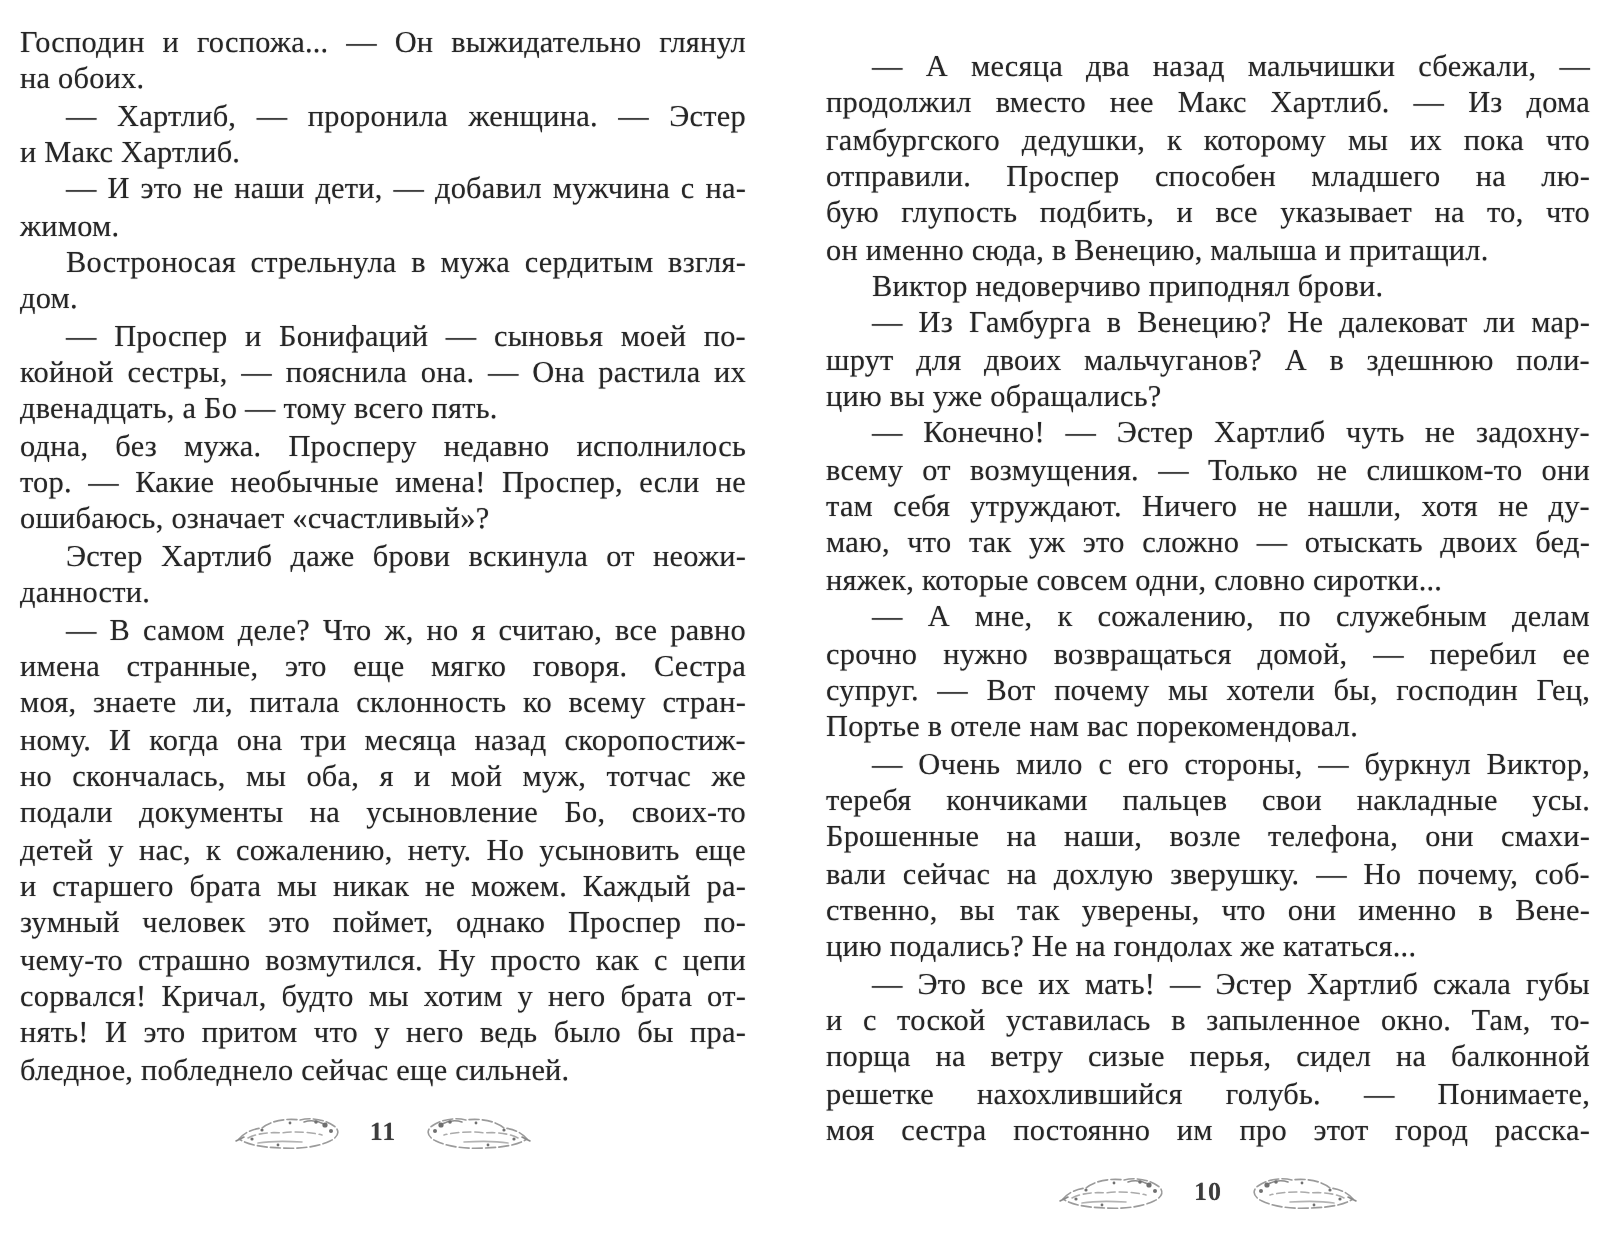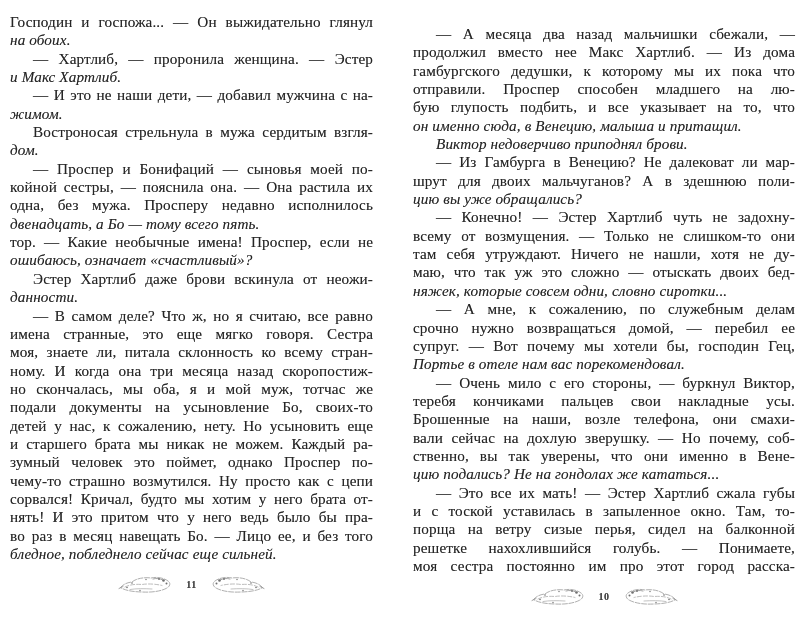--- a/index.html
+++ b/index.html
@@ -20,31 +20,31 @@
     letter-spacing: 0.12px;
     text-shadow: 0 0 0.55px rgba(38,38,38,0.45);
   }
   .line {
     text-align: justify;
     text-align-last: justify;
     text-justify: inter-word;
     white-space: nowrap;
     overflow: visible;
   }
-  .line.end { text-align-last: left; font-style: italic; }
+  .line.end { text-align-last: left; }
   .line.indent { text-indent: 23px; }
   .footer {
     margin-top: 11px;
     display: flex;
     align-items: center;
     justify-content: center;
     gap: 13px;
   }
   .page-number {
-    font-size: 10px;
+    font-size: 13px;
     font-weight: 600;
     color: #3c3c3c;
     letter-spacing: 0.5px;
     text-shadow: 0 0 0.4px rgba(60,60,60,0.4);
   }
   .orn { display: block; }
   .orn.flip { transform: scaleX(-1); }
 </style>
 </head>
 <body style="background: rgb(255, 255, 255);">
@@ -56,39 +56,38 @@
         <div class="line">Господин и госпожа... — Он выжидательно глянул</div>
         <div class="line end">на обоих.</div>
         <div class="line indent">— Хартлиб, — проронила женщина. — Эстер</div>
         <div class="line end">и Макс Хартлиб.</div>
         <div class="line indent">— И это не наши дети, — добавил мужчина с на-</div>
         <div class="line end">жимом.</div>
         <div class="line indent">Востроносая стрельнула в мужа сердитым взгля-</div>
         <div class="line end">дом.</div>
         <div class="line indent">— Проспер и Бонифаций — сыновья моей по-</div>
         <div class="line">койной сестры, — пояснила она. — Она растила их</div>
+        <div class="line end">двенадцать, а Бо — тому всего пять.</div>
         <div class="line">одна, без мужа. Просперу недавно исполнилось</div>
-        <div class="line end">двенадцать, а Бо — тому всего пять.</div>
         <div class="line">тор. — Какие необычные имена! Проспер, если не</div>
         <div class="line end">ошибаюсь, означает «счастливый»?</div>
         <div class="line indent">Эстер Хартлиб даже брови вскинула от неожи-</div>
         <div class="line end">данности.</div>
         <div class="line indent">— В самом деле? Что ж, но я считаю, все равно</div>
         <div class="line">имена странные, это еще мягко говоря. Сестра</div>
         <div class="line">моя, знаете ли, питала склонность ко всему стран-</div>
         <div class="line">ному. И когда она три месяца назад скоропостиж-</div>
         <div class="line">но скончалась, мы оба, я и мой муж, тотчас же</div>
         <div class="line">подали документы на усыновление Бо, своих-то</div>
         <div class="line">детей у нас, к сожалению, нету. Но усыновить еще</div>
         <div class="line">и старшего брата мы никак не можем. Каждый ра-</div>
         <div class="line">зумный человек это поймет, однако Проспер по-</div>
         <div class="line">чему-то страшно возмутился. Ну просто как с цепи</div>
         <div class="line">сорвался! Кричал, будто мы хотим у него брата от-</div>
         <div class="line">нять! И это притом что у него ведь было бы пра-</div>
-        <div class="line">во раз в месяц навещать Бо. — Лицо ее, и без того</div>
         <div class="line end">бледное, побледнело сейчас еще сильней.</div>
       </div>
     <div class="footer">
       <svg class="orn" width="55" height="20" viewBox="0 0 55 20">
         <g fill="none" stroke="#9b9b9b" stroke-width="0.8" stroke-linecap="round">
           <path d="M2.5,13.5 C5,10.5 9,8.5 14,8 C18,4.5 26,3 33,4 C39,2.5 46,4 50,7 C53,9 52.5,12.5 48,14.5 C42,17.5 33,18.5 24,18 C15,17.8 7,16.5 2.5,13.5 Z" stroke-dasharray="5 1.6"></path>
           <path d="M7,13 C12,10.5 18,10 24,10.5 C30,9.5 38,10 44,11.5" stroke="#ababab" stroke-dasharray="4 2"></path>
           <path d="M12,15.5 C18,14.5 26,14.5 34,15" stroke="#b3b3b3"></path>
           <path d="M1,14.5 L5,12.5" stroke="#8a8a8a"></path>
           <path d="M35,5 C38,4 42,4.5 45,6" stroke="#8c8c8c"></path>

